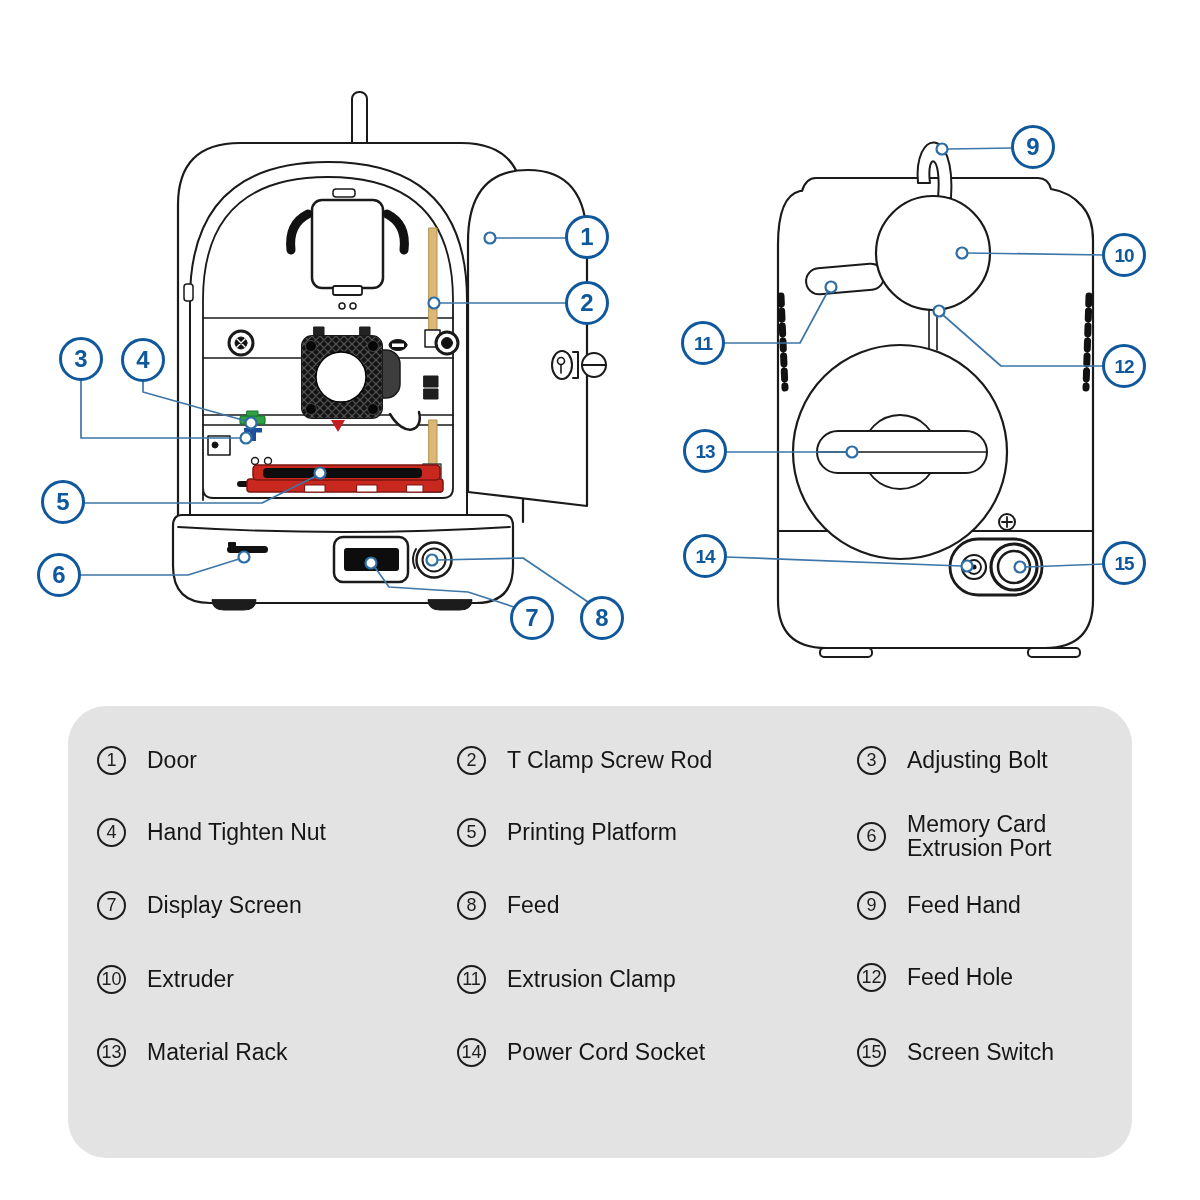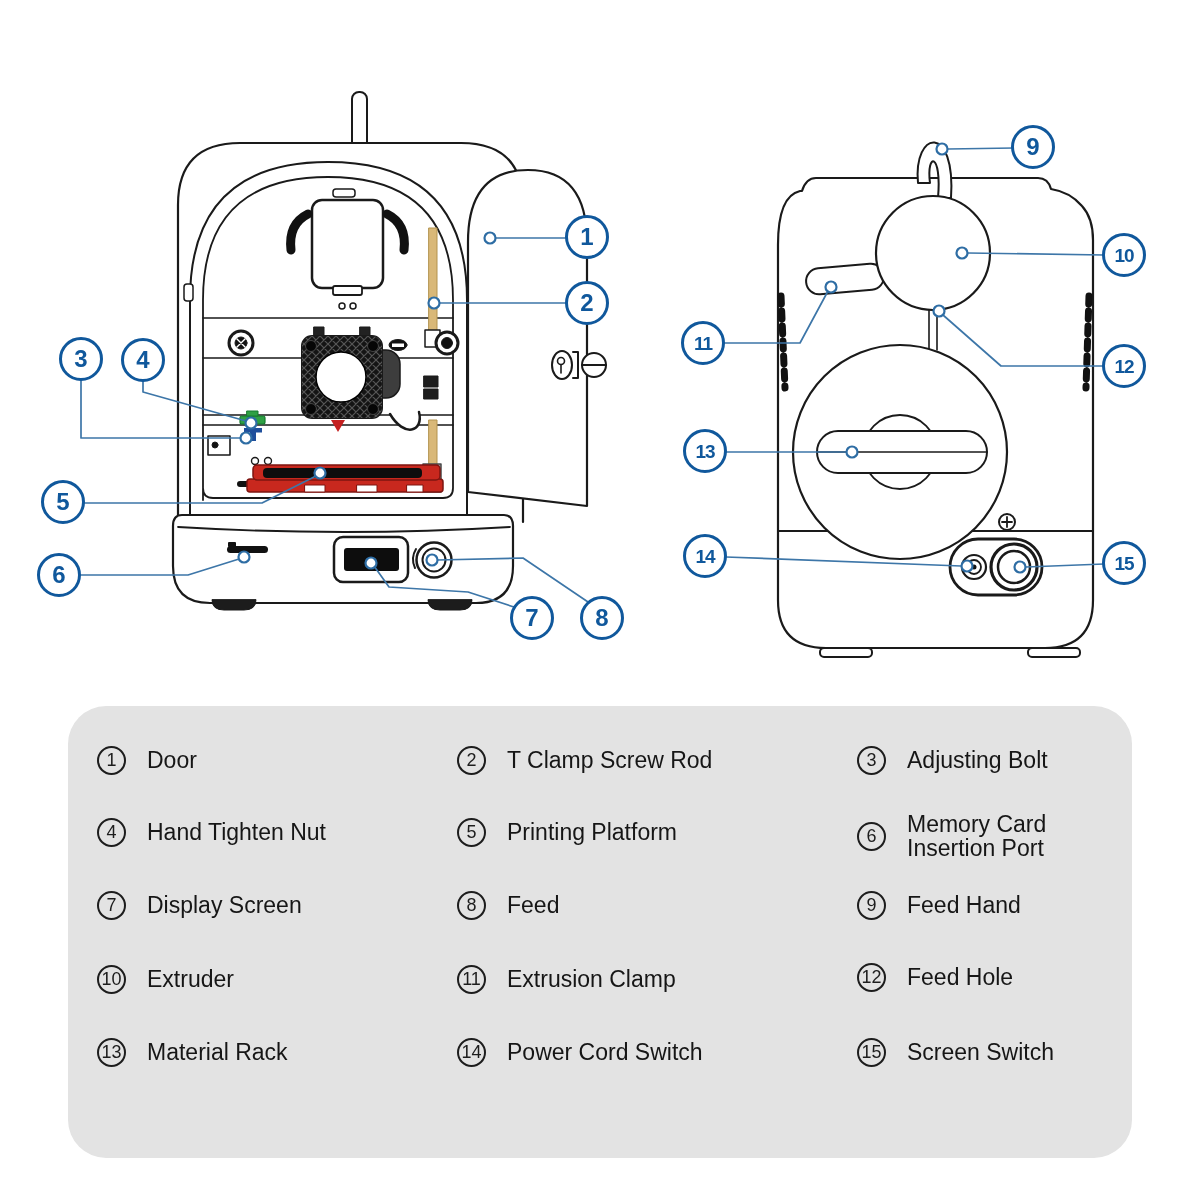--- a/index.html
+++ b/index.html
@@ -254,21 +254,21 @@
   <span class="legend-num">4</span>
   <span class="legend-label">Hand Tighten Nut</span>
 </div>
 <div class="legend-item" style="left:457px;top:818px;">
   <span class="legend-num">5</span>
   <span class="legend-label">Printing Platform</span>
 </div>
 <div class="legend-item" style="left:857px;top:812px;">
   <span class="legend-num">6</span>
   <span class="legend-label">Memory Card
-Insertion Port</span>
+Extrusion Port</span>
 </div>
 <div class="legend-item" style="left:97px;top:891px;">
   <span class="legend-num">7</span>
   <span class="legend-label">Display Screen</span>
 </div>
 <div class="legend-item" style="left:457px;top:891px;">
   <span class="legend-num">8</span>
   <span class="legend-label">Feed</span>
 </div>
 <div class="legend-item" style="left:857px;top:891px;">
@@ -286,20 +286,20 @@
 <div class="legend-item" style="left:857px;top:963px;">
   <span class="legend-num">12</span>
   <span class="legend-label">Feed Hole</span>
 </div>
 <div class="legend-item" style="left:97px;top:1038px;">
   <span class="legend-num">13</span>
   <span class="legend-label">Material Rack</span>
 </div>
 <div class="legend-item" style="left:457px;top:1038px;">
   <span class="legend-num">14</span>
-  <span class="legend-label">Power Cord Switch</span>
+  <span class="legend-label">Power Cord Socket</span>
 </div>
 <div class="legend-item" style="left:857px;top:1038px;">
   <span class="legend-num">15</span>
   <span class="legend-label">Screen Switch</span>
 </div>
 
 </div>
 
 </body></html>

